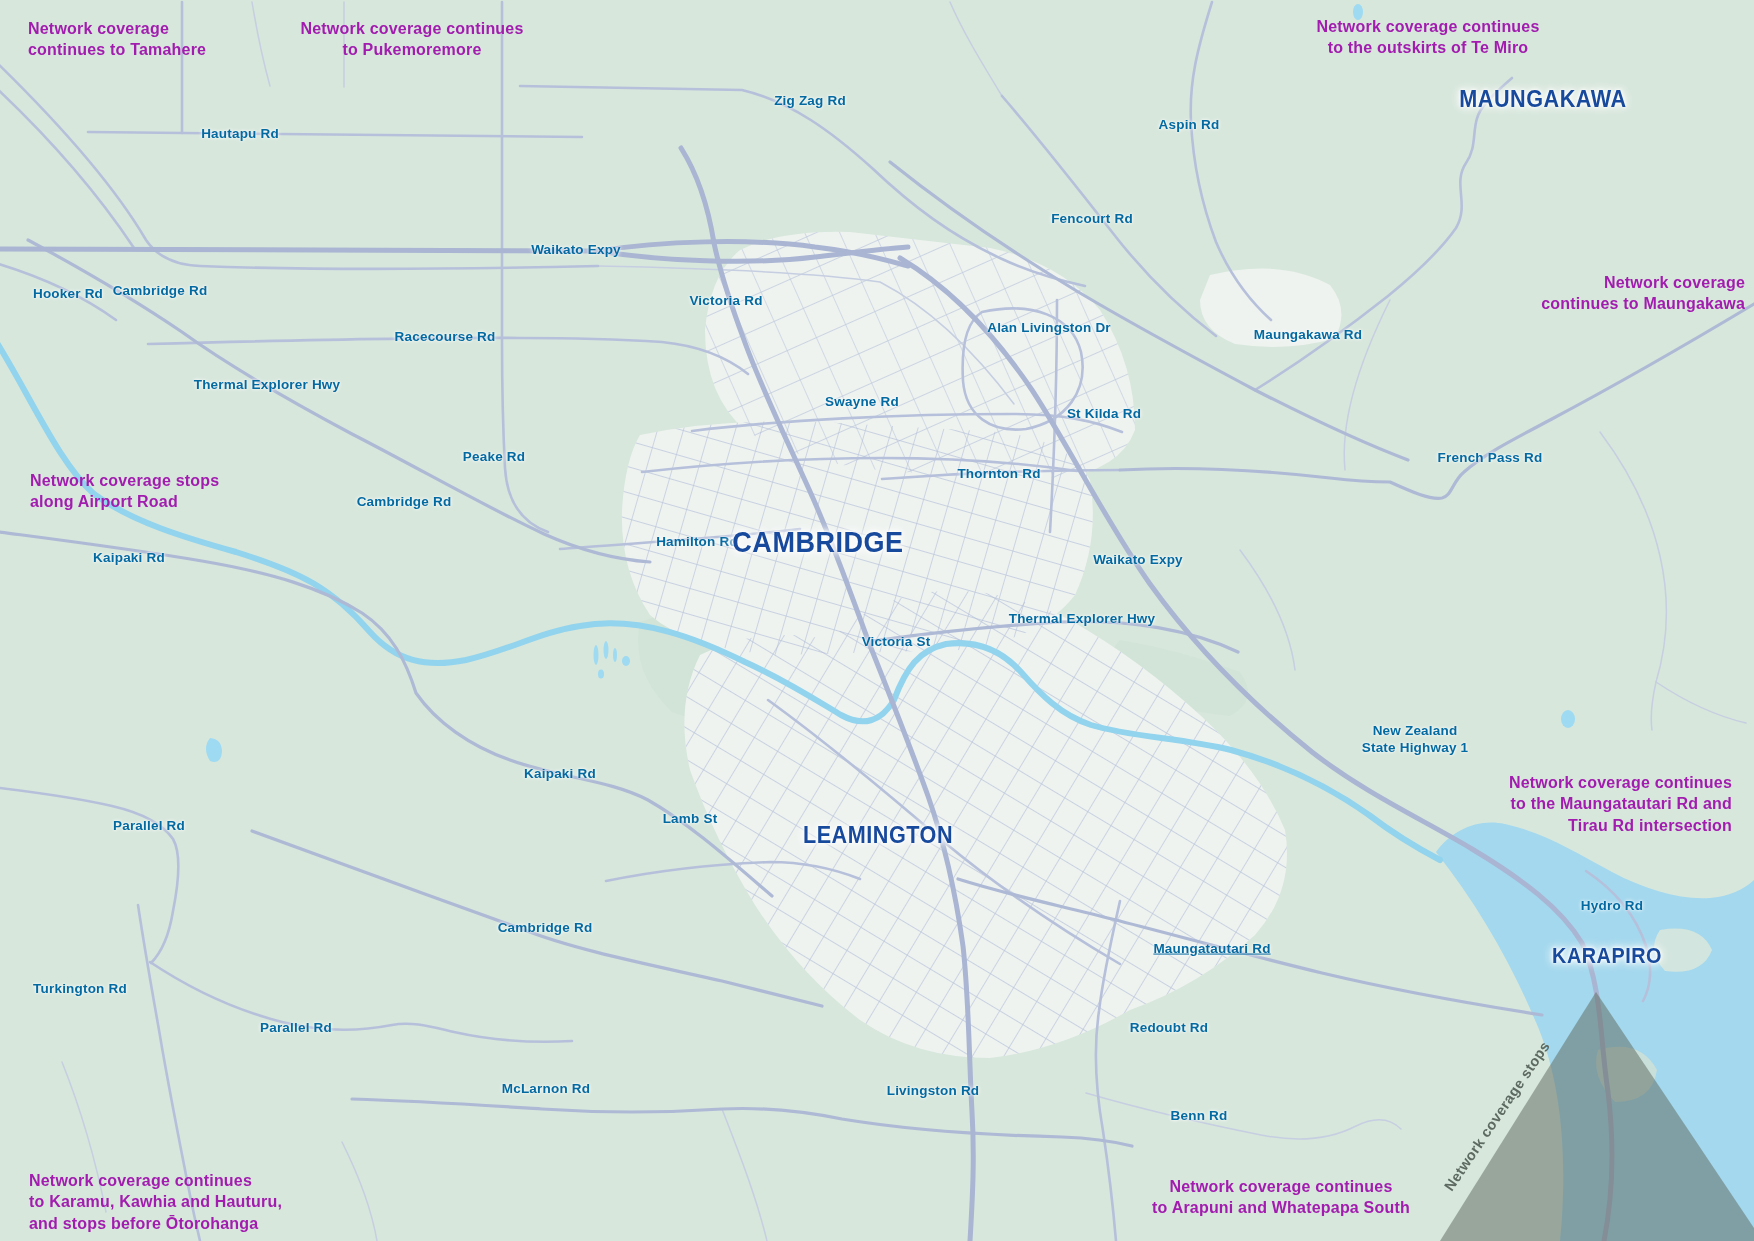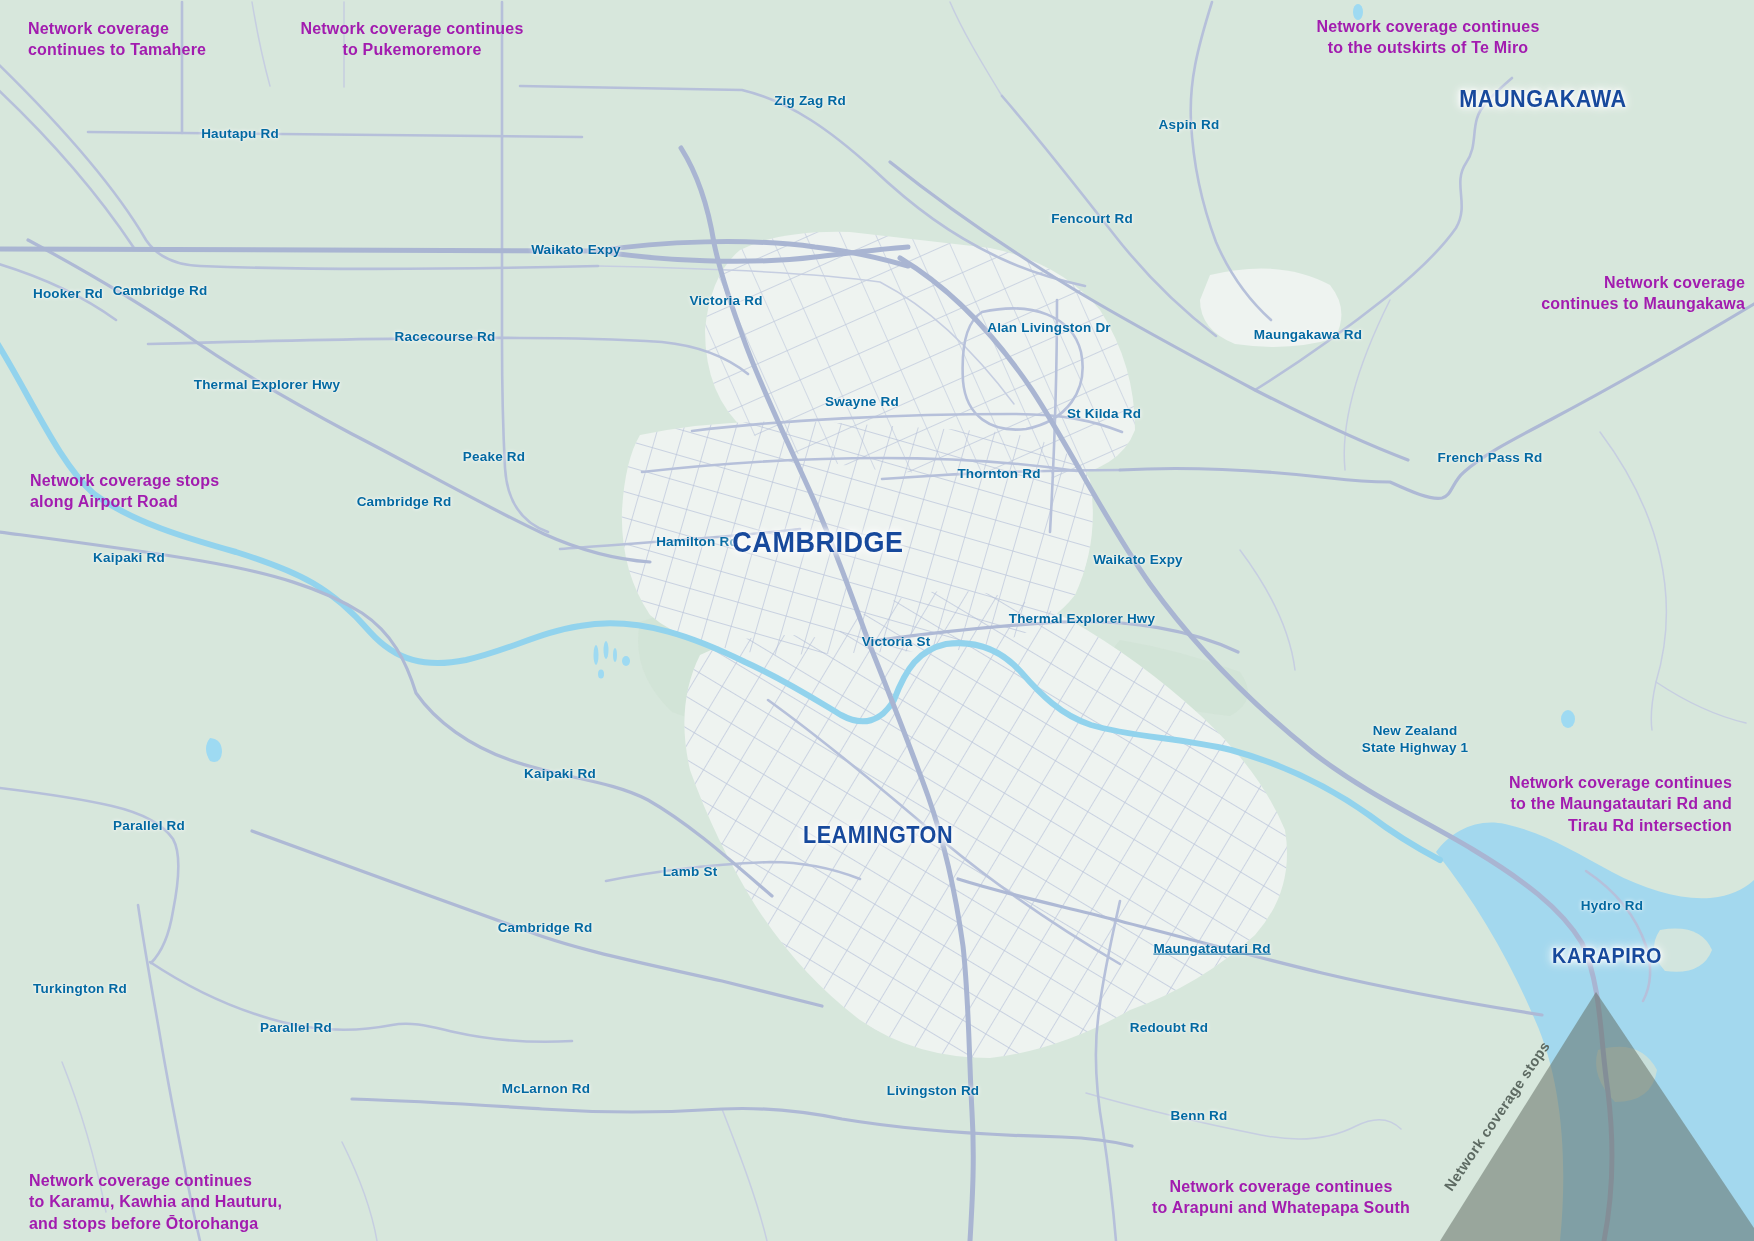--- a/index.html
+++ b/index.html
@@ -185,21 +185,21 @@
       <div class="lbl" style="top: 502px; left: 404px;">Cambridge Rd</div>
       <div class="lbl" style="top: 542px; left: 697px;">Hamilton Rd</div>
       <div class="lbl" style="top: 558px; left: 129px;">Kaipaki Rd</div>
       <div class="lbl" style="top: 560px; left: 1138px;">Waikato Expy</div>
       <div class="lbl" style="top: 619px; left: 1082px;">Thermal Explorer Hwy</div>
       <div class="lbl" style="top: 642px; left: 864px; margin-left: 32px;">Victoria St</div>
       <div class="lbl" style="top: 740px; left: 1415px;">New Zealand
 State Highway 1</div>
       <div class="lbl" style="top: 774px; left: 560px;">Kaipaki Rd</div>
       <div class="lbl" style="top: 826px; left: 149px;">Parallel Rd</div>
-      <div class="lbl" style="top: 872px; left: 690px;">Lamb St</div>
+      <div class="lbl" style="top: 819px; left: 690px;">Lamb St</div>
       <div class="lbl" style="top: 928px; left: 545px;">Cambridge Rd</div>
       <div class="lbl" style="top: 906px; left: 1612px;">Hydro Rd</div>
       <div class="lbl" style="top: 949px; left: 1212px; text-decoration: underline;">Maungatautari Rd</div>
       <div class="lbl" style="top: 989px; left: 80px;">Turkington Rd</div>
       <div class="lbl" style="top: 1028px; left: 296px;">Parallel Rd</div>
       <div class="lbl" style="top: 1028px; left: 1169px;">Redoubt Rd</div>
       <div class="lbl" style="top: 1091px; left: 933px;">Livingston Rd</div>
       <div class="lbl" style="top: 1116px; left: 1199px;">Benn Rd</div>
       <div class="lbl" style="top: 1089px; left: 546px;">McLarnon Rd</div>
     </div>

